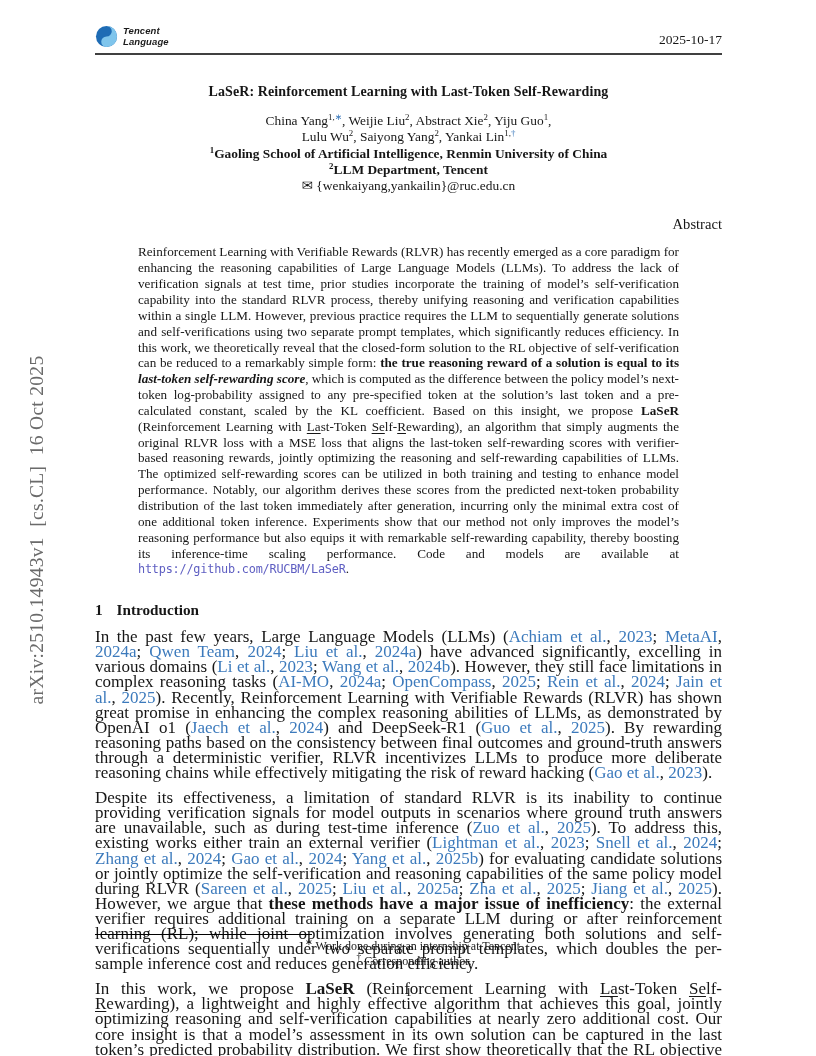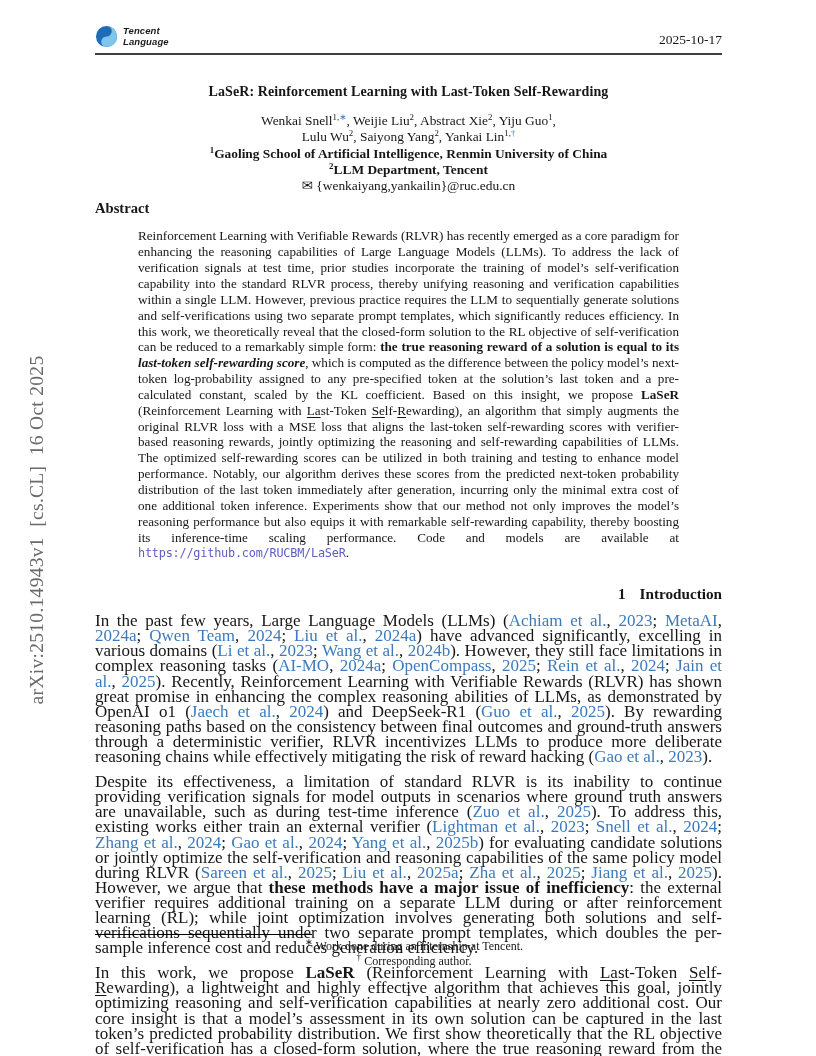--- a/index.html
+++ b/index.html
@@ -47,27 +47,27 @@
     letter-spacing:.3px;
   }
   
   .title{
     margin-top:29px;text-align:center;
     font-size:14px;font-weight:bold;letter-spacing:.1px;
   }
   .authors{margin-top:13px;text-align:center;font-size:13.4px;line-height:16.3px;}
   .authors .row{display:block;}
   
-  .abstract-heading{margin-top:6px;text-align:left;font-size:14.6px;font-weight:bold;}
+  .abstract-heading{margin-top:22px;text-align:right;font-size:14.6px;font-weight:normal;}
   .abstract-body{
     width:541px;margin:11px auto 16px auto;
     text-align:justify;font-size:13.15px;line-height:15.85px;
   }
   
-  .section-heading{margin-top:23px;font-size:15.2px;font-weight:bold;text-align:right;}
+  .section-heading{margin-top:23px;font-size:15.2px;font-weight:bold;}
   .section-heading .num{margin-right:14px;}
   .para{
     margin-top:10px;text-align:justify;
     font-size:17px;line-height:15.1px;
   }
   
   .footnote-block{position:absolute;left:95px;top:934px;width:627px;}
   .footnote-rule{width:217px;border-top:1.2px solid #000;margin-bottom:4px;}
   .footnote{font-size:12px;line-height:14.5px;padding-left:11px;text-align:center;}
   
@@ -113,21 +113,21 @@
           <div>Tencent</div>
           <div>Language</div>
         </div>
       </div>
       <div class="header-date">2025-10-17</div>
     </div>
 
     <div class="title">LaSeR: Reinforcement Learning with Last-Token Self-Rewarding</div>
 
     <div class="authors">
-      <span class="row"><span class="seg-p">Wenkai Snell</span><span class="seg-sup">1,</span><span class="seg-supl">∗</span><span class="seg-p">, Weijie Liu</span><span class="seg-sup">2</span><span class="seg-p">, Abstract Xie</span><span class="seg-sup">2</span><span class="seg-p">, Yiju Guo</span><span class="seg-sup">1</span><span class="seg-p">,</span></span>
+      <span class="row"><span class="seg-p">China Yang</span><span class="seg-sup">1,</span><span class="seg-supl">∗</span><span class="seg-p">, Weijie Liu</span><span class="seg-sup">2</span><span class="seg-p">, Abstract Xie</span><span class="seg-sup">2</span><span class="seg-p">, Yiju Guo</span><span class="seg-sup">1</span><span class="seg-p">,</span></span>
       <span class="row"><span class="seg-p">Lulu Wu</span><span class="seg-sup">2</span><span class="seg-p">, Saiyong Yang</span><span class="seg-sup">2</span><span class="seg-p">, Yankai Lin</span><span class="seg-sup">1,</span><span class="seg-supl">†</span></span>
       <span class="row"><span class="seg-supb">1</span><span class="seg-b">Gaoling School of Artificial Intelligence, Renmin University of China</span></span>
       <span class="row"><span class="seg-supb">2</span><span class="seg-b">LLM Department, Tencent</span></span>
       <span class="row"><span class="seg-p">✉ {wenkaiyang,yankailin}@ruc.edu.cn</span></span>
     </div>
 
     <div class="abstract-heading">Abstract</div>
     <div class="abstract-body"><span class="seg-p">Reinforcement Learning with Verifiable Rewards (RLVR) has recently emerged as a core paradigm for enhancing the reasoning capabilities of Large Language Models (LLMs). To address the lack of verification signals at test time, prior studies incorporate the training of model’s self-verification capability into the standard RLVR process, thereby unifying reasoning and verification capabilities within a single LLM. However, previous practice requires the LLM to sequentially generate solutions and self-verifications using two separate prompt templates, which significantly reduces efficiency. In this work, we theoretically reveal that the closed-form solution to the RL objective of self-verification can be reduced to a remarkably simple form: </span><span class="seg-b">the true reasoning reward of a solution is equal to its </span><span class="seg-bi">last-token self-rewarding score</span><span class="seg-p">, which is computed as the difference between the policy model’s next-token log-probability assigned to any pre-specified token at the solution’s last token and a pre-calculated constant, scaled by the KL coefficient. Based on this insight, we propose </span><span class="seg-b">LaSeR</span><span class="seg-p"> (Reinforcement Learning with </span><span class="seg-u">La</span><span class="seg-p">st-Token </span><span class="seg-u">Se</span><span class="seg-p">lf-</span><span class="seg-u">R</span><span class="seg-p">ewarding), an algorithm that simply augments the original RLVR loss with a MSE loss that aligns the last-token self-rewarding scores with verifier-based reasoning rewards, jointly optimizing the reasoning and self-rewarding capabilities of LLMs. The optimized self-rewarding scores can be utilized in both training and testing to enhance model performance. Notably, our algorithm derives these scores from the predicted next-token probability distribution of the last token immediately after generation, incurring only the minimal extra cost of one additional token inference. Experiments show that our method not only improves the model’s reasoning performance but also equips it with remarkable self-rewarding capability, thereby boosting its inference-time scaling performance. Code and models are available at </span><span class="seg-m">https://github.com/RUCBM/LaSeR</span><span class="seg-p">.</span></div>
 
     <div class="section-heading">

